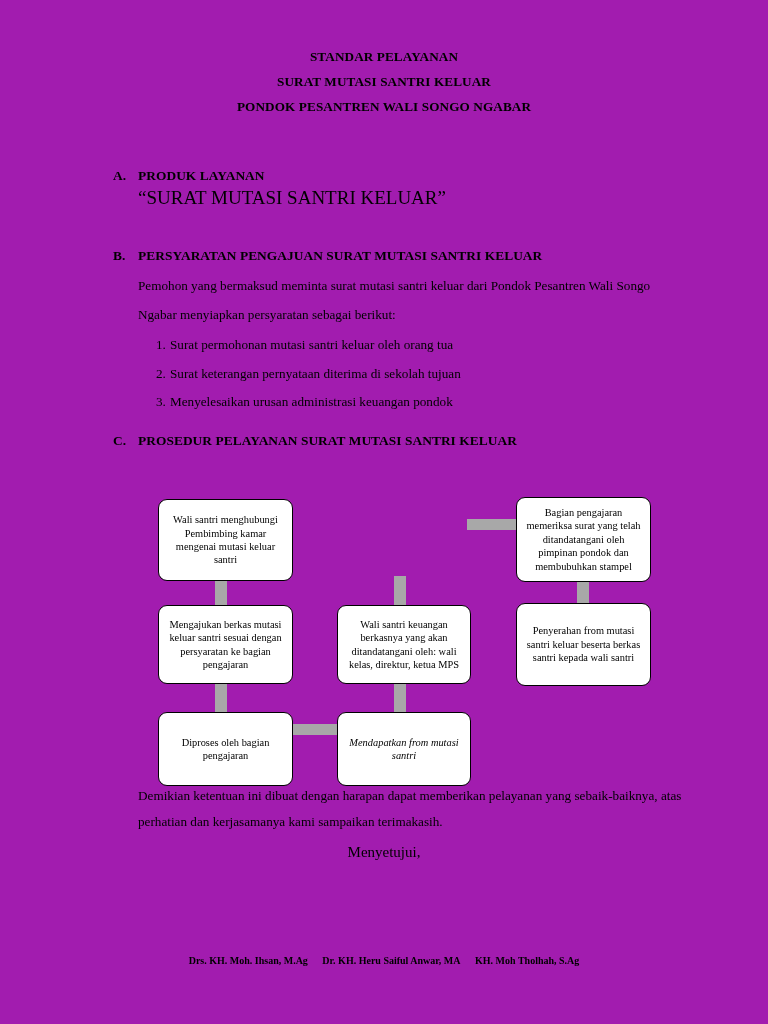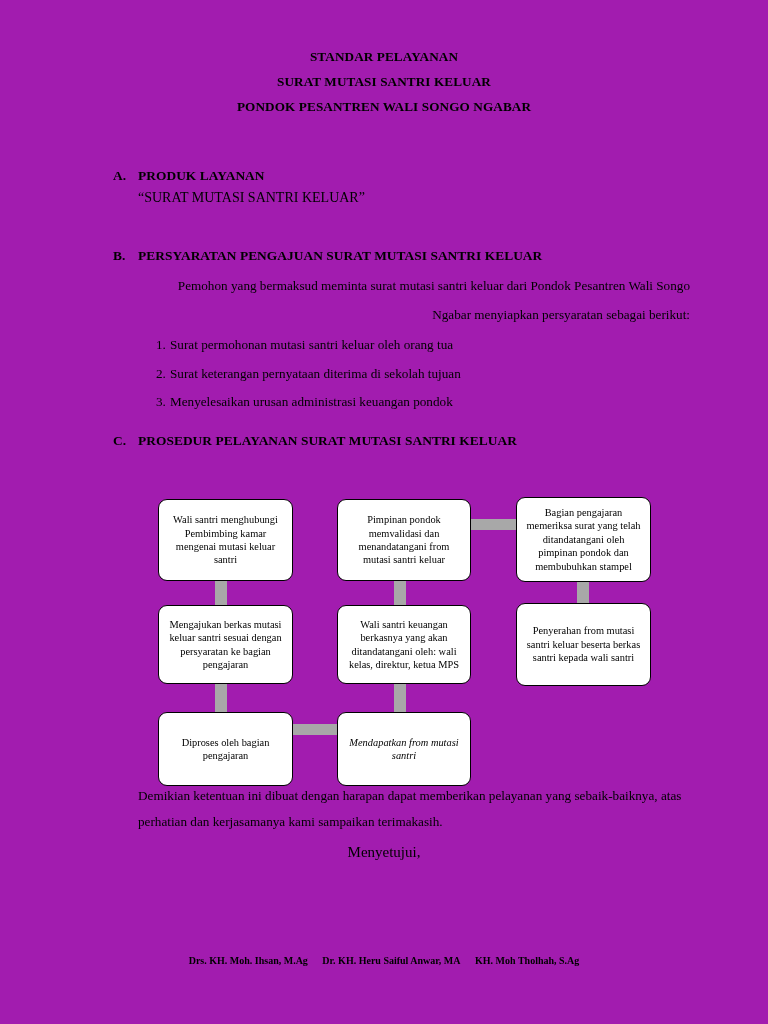--- a/index.html
+++ b/index.html
@@ -58,21 +58,21 @@
   .sec-letter {
     width: 25px;
     flex: 0 0 25px;
   }
   .sec-title {
     white-space: nowrap;
   }
 
   .indent-text {
     margin-left: 25px;
-    font-size: 14px;
+    font-size: 19px;
     line-height: 28px;
   }
 
   .para {
     margin-left: 25px;
     font-size: 13.2px;
     line-height: 28.5px;
     width: 552px;
     text-align: left;
   }
@@ -175,21 +175,21 @@
       <span class="sec-title">PRODUK LAYANAN</span>
     </div>
     <div class="indent-text">“SURAT MUTASI SANTRI KELUAR”</div>
   </div>
 
   <div class="section" style="top:248px;">
     <div class="sec-head">
       <span class="sec-letter">B.</span>
       <span class="sec-title">PERSYARATAN PENGAJUAN SURAT MUTASI SANTRI KELUAR</span>
     </div>
-    <div class="para" style="margin-top:8px;text-align:right;">Pemohon yang bermaksud meminta surat mutasi santri keluar dari Pondok Pesantren Wali Songo Ngabar menyiapkan persyaratan sebagai berikut:</div>
+    <div class="para" style="margin-top:8px;">Pemohon yang bermaksud meminta surat mutasi santri keluar dari Pondok Pesantren Wali Songo Ngabar menyiapkan persyaratan sebagai berikut:</div>
     <div class="num-list">
       <div class="num-item">
         <span class="num-marker">1.</span>
         <span class="num-body">Surat permohonan mutasi santri keluar oleh orang tua</span>
       </div>
       <div class="num-item">
         <span class="num-marker">2.</span>
         <span class="num-body">Surat keterangan pernyataan diterima di sekolah tujuan</span>
       </div>
       <div class="num-item">
@@ -215,21 +215,20 @@
     <div class="conn" style="left: 394px; top: 646px; width: 12px; height: 34px; background: rgb(168, 168, 168);"></div>
 
     <div class="conn" style="left: 467px; top: 483px; width: 54px; height: 11px; background: rgb(168, 168, 168);"></div>
 
     <div class="conn" style="left: 577px; top: 540px; width: 12px; height: 32px; background: rgb(168, 168, 168);"></div>
 
     <div class="conn" style="left: 288px; top: 688px; width: 56px; height: 11px; background: rgb(168, 168, 168);"></div>
 
     <div class="fbox" style="left:158px; top:463px; width:135px; height:82px;">Wali santri menghubungi Pembimbing kamar mengenai mutasi keluar santri</div>
 
-    <div class="fbox" style="left:337px; top:463px; width:134px; height:82px;">Pimpinan pondok memvalidasi dan menandatangani from mutasi santri keluar</div>
 
     <div class="fbox" style="left:516px; top:461px; width:135px; height:85px;">Bagian pengajaran memeriksa surat yang telah ditandatangani oleh pimpinan pondok dan membubuhkan stampel</div>
 
     <div class="fbox" style="left:158px; top:569px; width:135px; height:79px;">Mengajukan berkas mutasi keluar santri sesuai dengan persyaratan ke bagian pengajaran</div>
 
     <div class="fbox" style="left:337px; top:569px; width:134px; height:79px;">Wali santri keuangan berkasnya yang akan ditandatangani oleh: wali kelas, direktur, ketua MPS</div>
 
     <div class="fbox" style="left:516px; top:567px; width:135px; height:83px;">Penyerahan from mutasi santri keluar beserta berkas santri kepada wali santri</div>
 
     <div class="fbox" style="left:158px; top:676px; width:135px; height:74px;">Diproses oleh bagian pengajaran</div>

